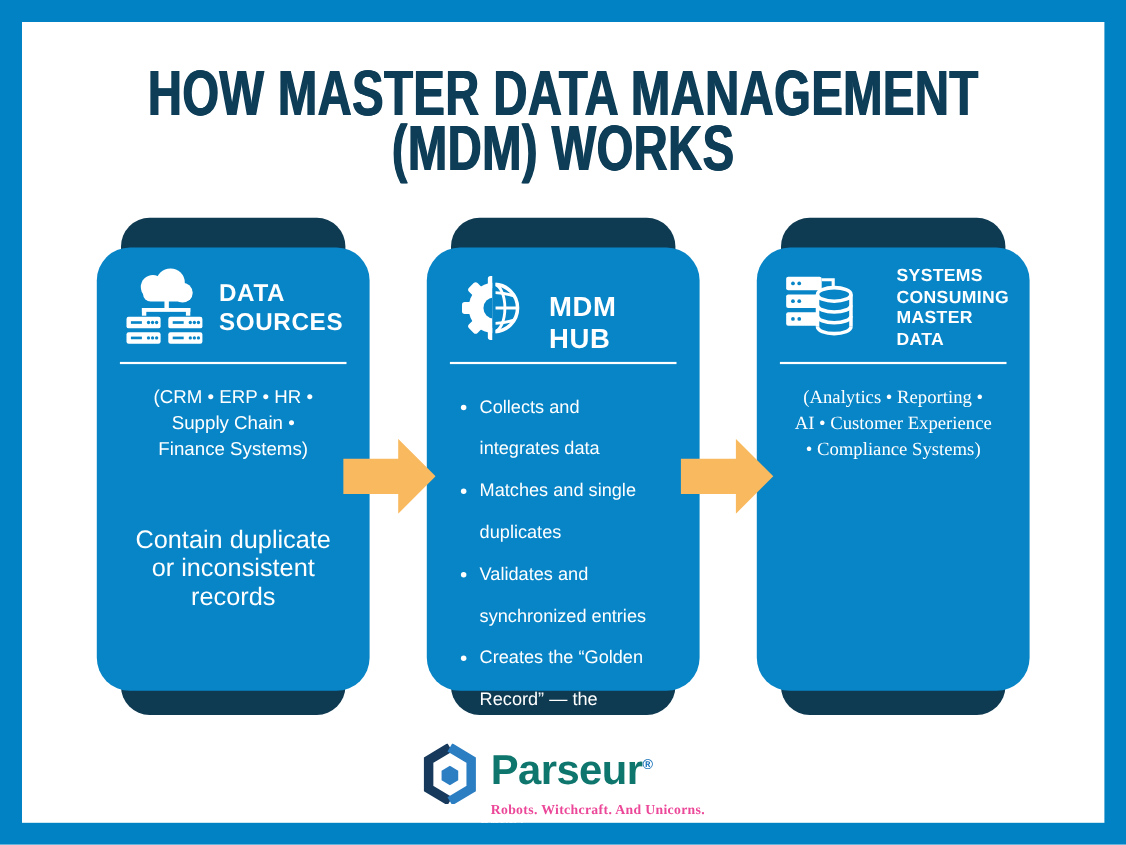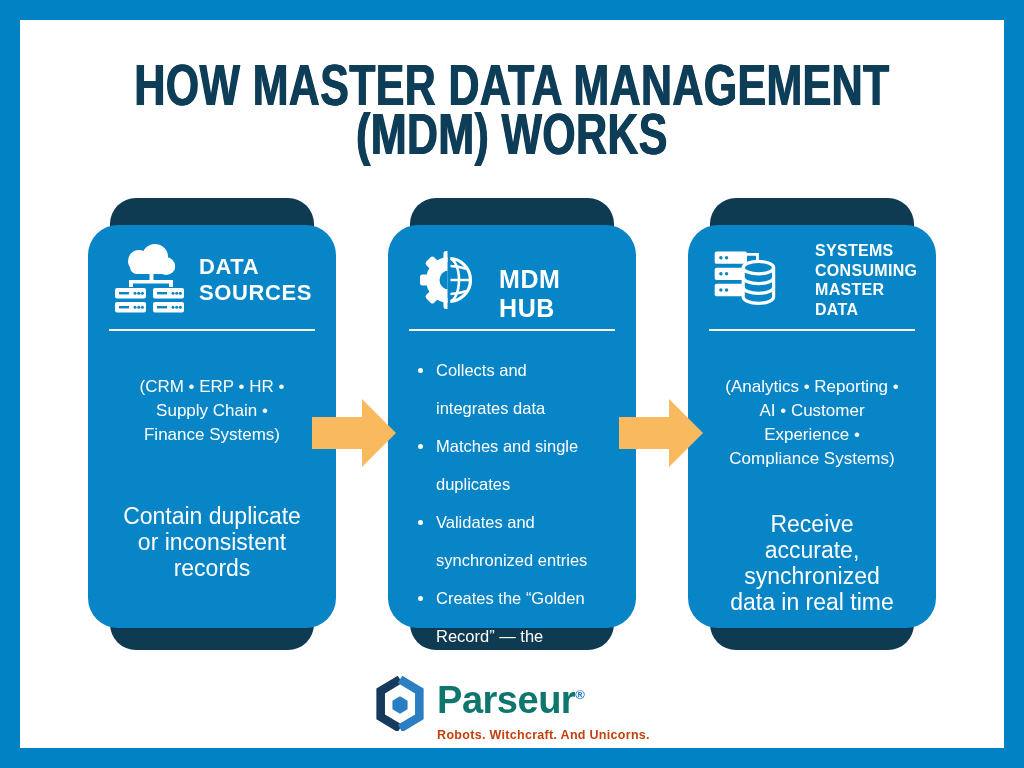--- a/index.html
+++ b/index.html
@@ -40,25 +40,25 @@
     color:#ffffff;
   }
   .card-header { display:flex; align-items:center; gap:10px; min-height:86px; }
   .icon { flex:0 0 auto; display:flex; }
   .card-heading { font-weight:bold; color:#fff; }
   .c1 .card-heading { font-size:22px; line-height:26px; letter-spacing:0.6px; }
   .c2 .card-heading { font-size:25px; line-height:29px; letter-spacing:0.6px; max-width:92px;margin-top:28px; }
   .c3 .card-heading { font-size:16px; line-height:19.5px; letter-spacing:0.3px;margin-left:20px; }
   .divider { height:2px; background:#ffffff; margin-top:6px; }
   .subtitle {
-    margin:44px auto 0 auto; text-align:center;
+    margin:18px auto 0 auto; text-align:center;
     font-size:17px; line-height:24px;
   }
   .c1 .subtitle { max-width:152px; }
-  .c3 .subtitle { max-width:180px; }
+  .c3 .subtitle { max-width:180px;font-family:Liberation Serif, serif; }
   .desc {
     margin:56px auto 0 auto; text-align:center;
     font-size:23px; line-height:26px;
   }
   .c1 .desc { max-width:182px; }
   .c3 .desc { margin-top:40px; max-width:172px; }
   .bullets {
     width:176px;
     margin:20px 0 0 4px;
     padding-left:22px;
@@ -76,22 +76,22 @@
     position:absolute; top:656px; left:0; width:100%;
     display:flex; justify-content:center; align-items:flex-start; gap:11px;
   }
   .brand-text { display:flex; flex-direction:column; }
   .brand-name-row { line-height:38px; }
   .brand-name {
     font-size:38px; font-weight:bold; color:#0f766e; letter-spacing:-0.5px;
   }
   .brand-reg { font-size:13px; font-weight:bold; color:#1B74BA; vertical-align:14px; }
   .brand-tagline {
-    font-size:12.5px; font-weight:bold; color:#c2410c;
-    letter-spacing:0.3px; margin-top:1px;
+    font-size:12.5px; font-weight:bold; color:#ec4899;
+    letter-spacing:0.3px; margin-top:1px;font-family:Liberation Serif, serif;
   }
 </style>
 </head>
 <body>
 
 <div class="canvas">
 
   <h1 class="title">
     <span class="t-line">HOW MASTER DATA MANAGEMENT</span>
     <span class="t-line">(MDM) WORKS</span>
@@ -222,21 +222,20 @@
               <path d="M36 58 a16 6.5 0 0 0 32 0"></path>
               <path d="M36 37.3 a16 6.5 0 0 0 32 0"></path>
               <path d="M36 47.6 a16 6.5 0 0 0 32 0"></path>
             </g>
           </svg>
         </span>
         <h2 class="card-heading">SYSTEMS CONSUMING MASTER DATA</h2>
       </div>
       <div class="divider"></div>
       <p class="subtitle">(Analytics • Reporting • AI • Customer Experience • Compliance Systems)</p>
-      <p class="desc">Receive accurate, synchronized data in real time</p>
     </div>
   </div>
 
   <svg class="arrow a1" width="84" height="68" viewBox="0 0 84 68">
     <polygon points="0,18 50,18 50,0 84,34 50,68 50,50 0,50"></polygon>
   </svg>
   <svg class="arrow a2" width="86" height="68" viewBox="0 0 84 68">
     <polygon points="0,18 50,18 50,0 84,34 50,68 50,50 0,50"></polygon>
   </svg>
 

